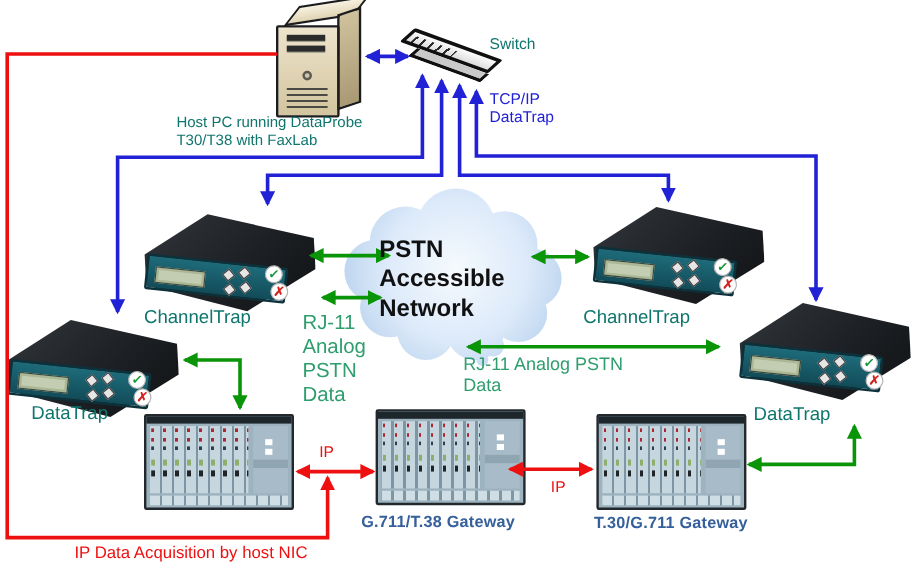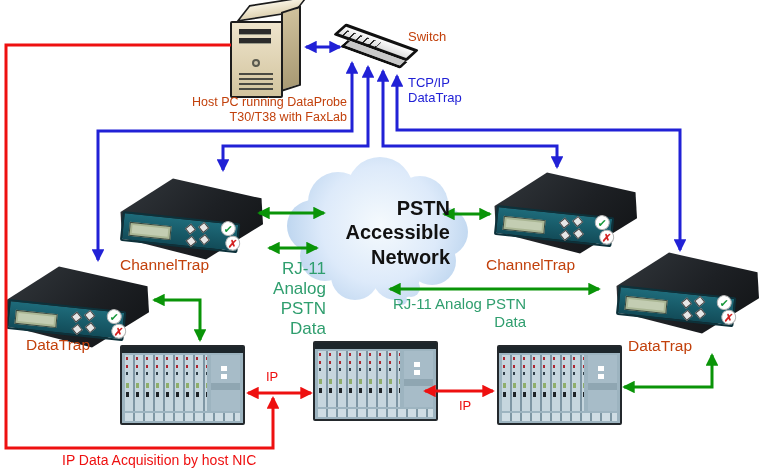--- a/index.html
+++ b/index.html
@@ -2,22 +2,22 @@
 <html style="--tcp_blue: #2121d6; --ip_red: #ee1010; --pstn_green: #0a9408; --green_text: #2f9e6e; --gateway_label: #36609b; --cloud_fill: #bcd6f0;"><head>
 <meta charset="utf-8">
 <style>
   html,body{margin:0;padding:0;background:#fff;}
   .stage{position:relative;width:768px;height:476px;background:#fff;overflow:hidden;
          font-family:"Liberation Sans",sans-serif;}
   .stage *{box-sizing:border-box;}
 
   
   .lbl{position:absolute;white-space:pre-line;line-height:1.18;}
-  .center{text-align:right;}
-  .black-t{color:#c2410c;}
+  .center{text-align:left;}
+  .black-t{color:#0f766e;}
   .blue-t{color:var(--tcp_blue,#2121d6);}
   .green-t{color:var(--green_text,#2f9e6e);}
   .red-t{color:var(--ip_red,#ee1010);}
   .gwlbl{color:var(--gateway_label,#36609b);font-size:13.5px;font-weight:bold;letter-spacing:.2px;}
 
   
   svg.wires{position:absolute;left:0;top:0;pointer-events:none;}
   .wires path.wire{fill:none;stroke-linejoin:miter;}
   .wb{stroke:var(--tcp_blue,#2121d6);stroke-width:3;}
   .wr{stroke:var(--ip_red,#ee1010);stroke-width:3;}
@@ -268,15 +268,17 @@
   <div class="lbl green-t center" style="left:386px;top:295px;width:140px;font-size:15px">RJ-11 Analog PSTN
 Data</div>
 
   <div class="lbl red-t" style="left:266px;top:369px;font-size:13px">IP</div>
 
   <div class="lbl red-t" style="left:459px;top:398px;font-size:13px">IP</div>
 
   <div class="lbl red-t" style="left:62px;top:452px;font-size:14px">IP Data Acquisition by host NIC</div>
 
 
-
+  <div class="lbl gwlbl center" style="left:301px;top:427px;width:140px">G.711/T.38 Gateway</div>
+
+  <div class="lbl gwlbl center" style="left:495px;top:428px;width:140px">T.30/G.711 Gateway</div>
 
 </div>
 
 </body></html>

